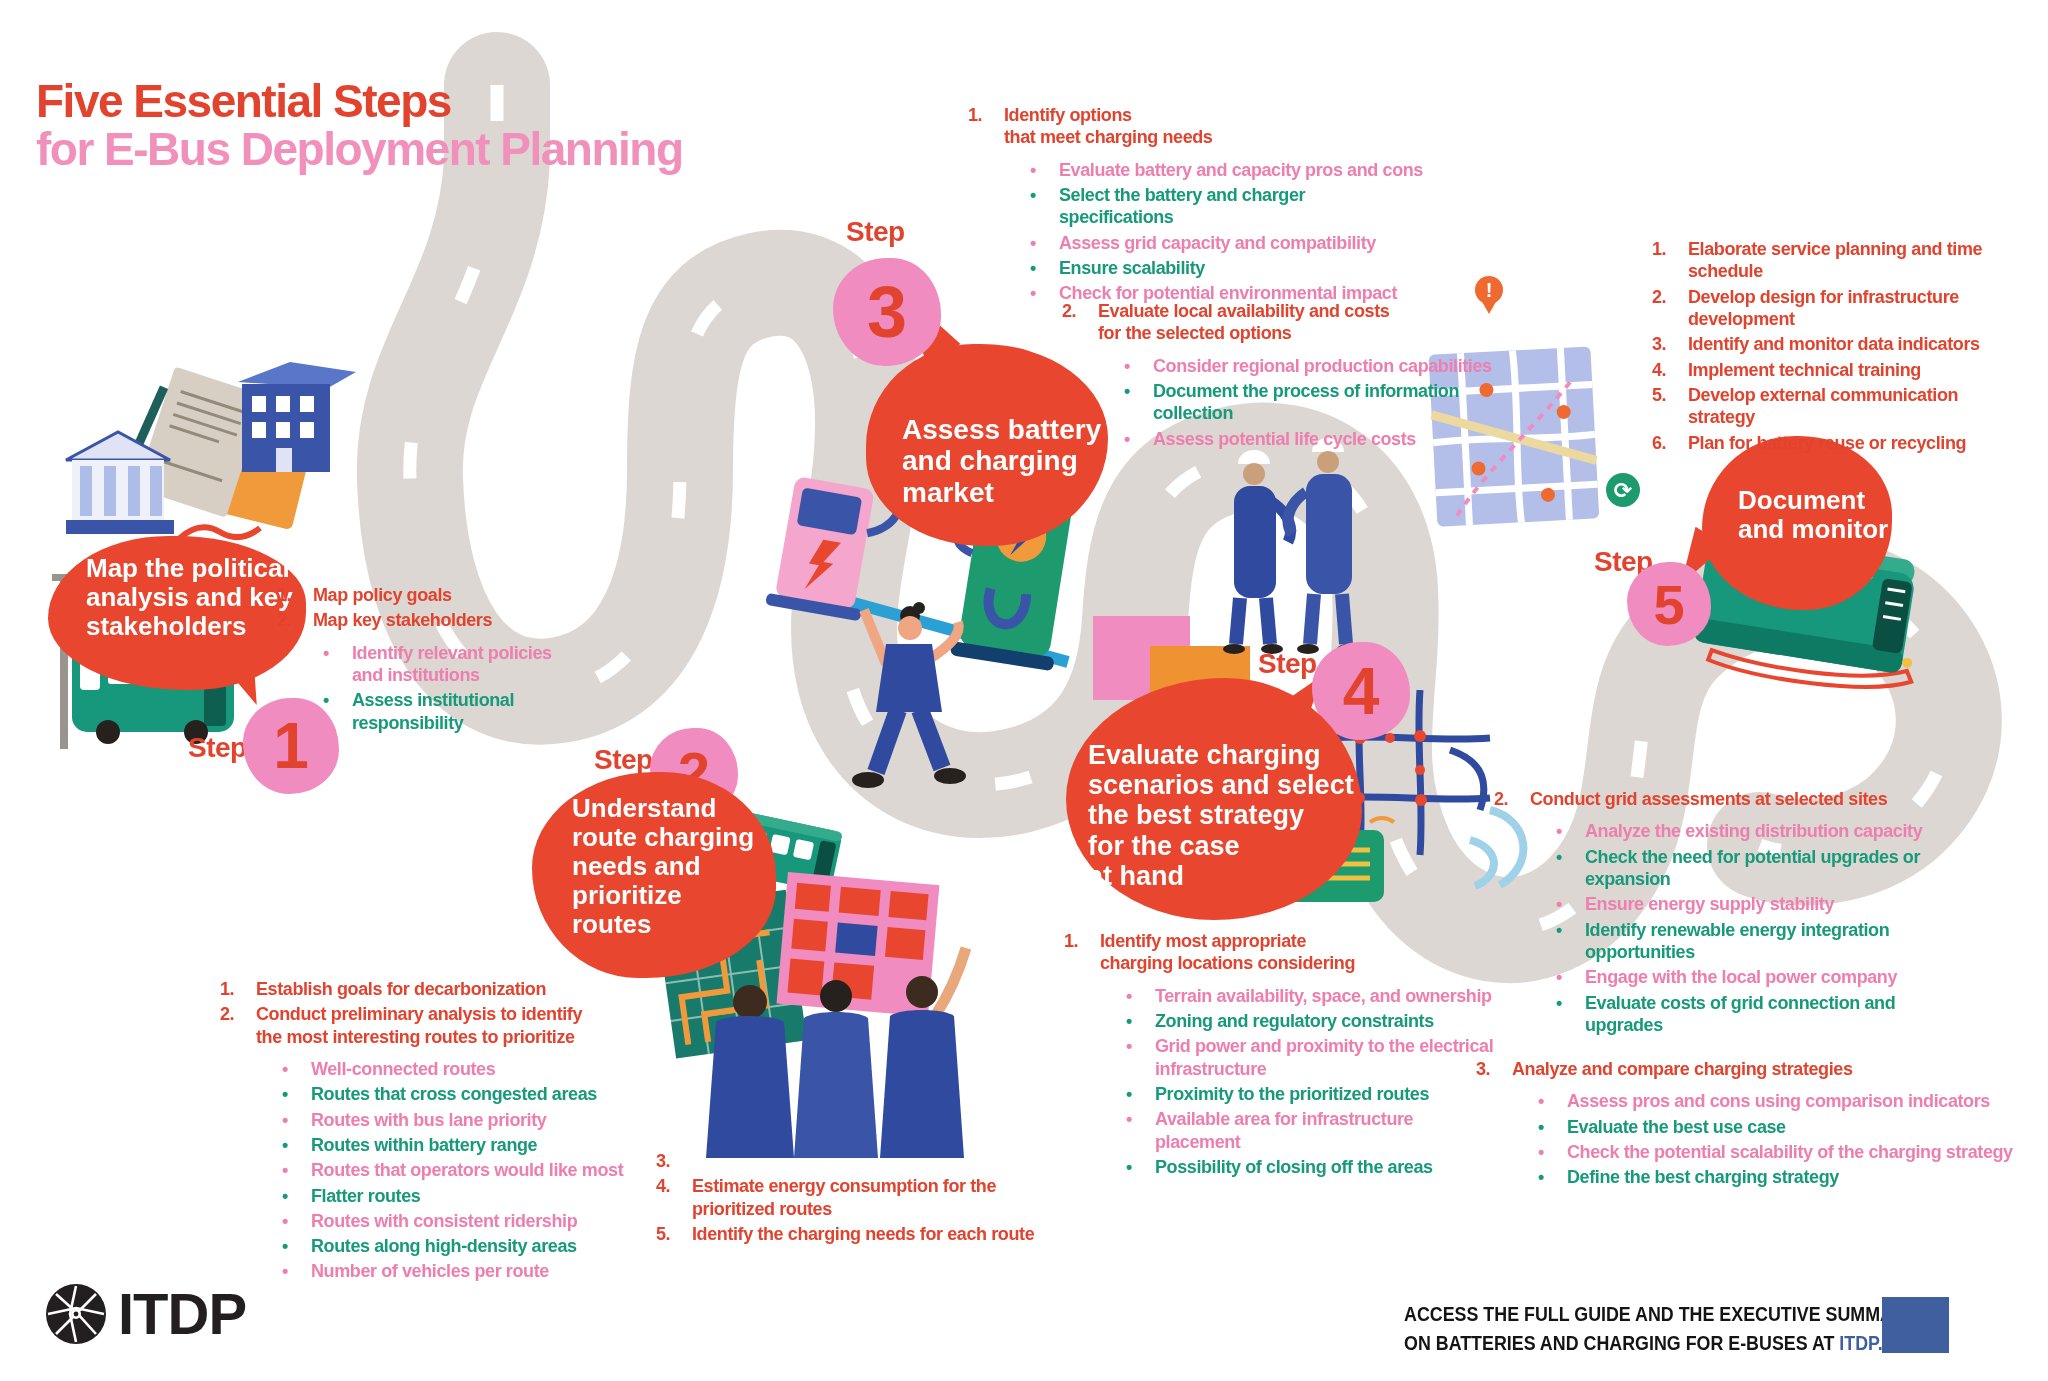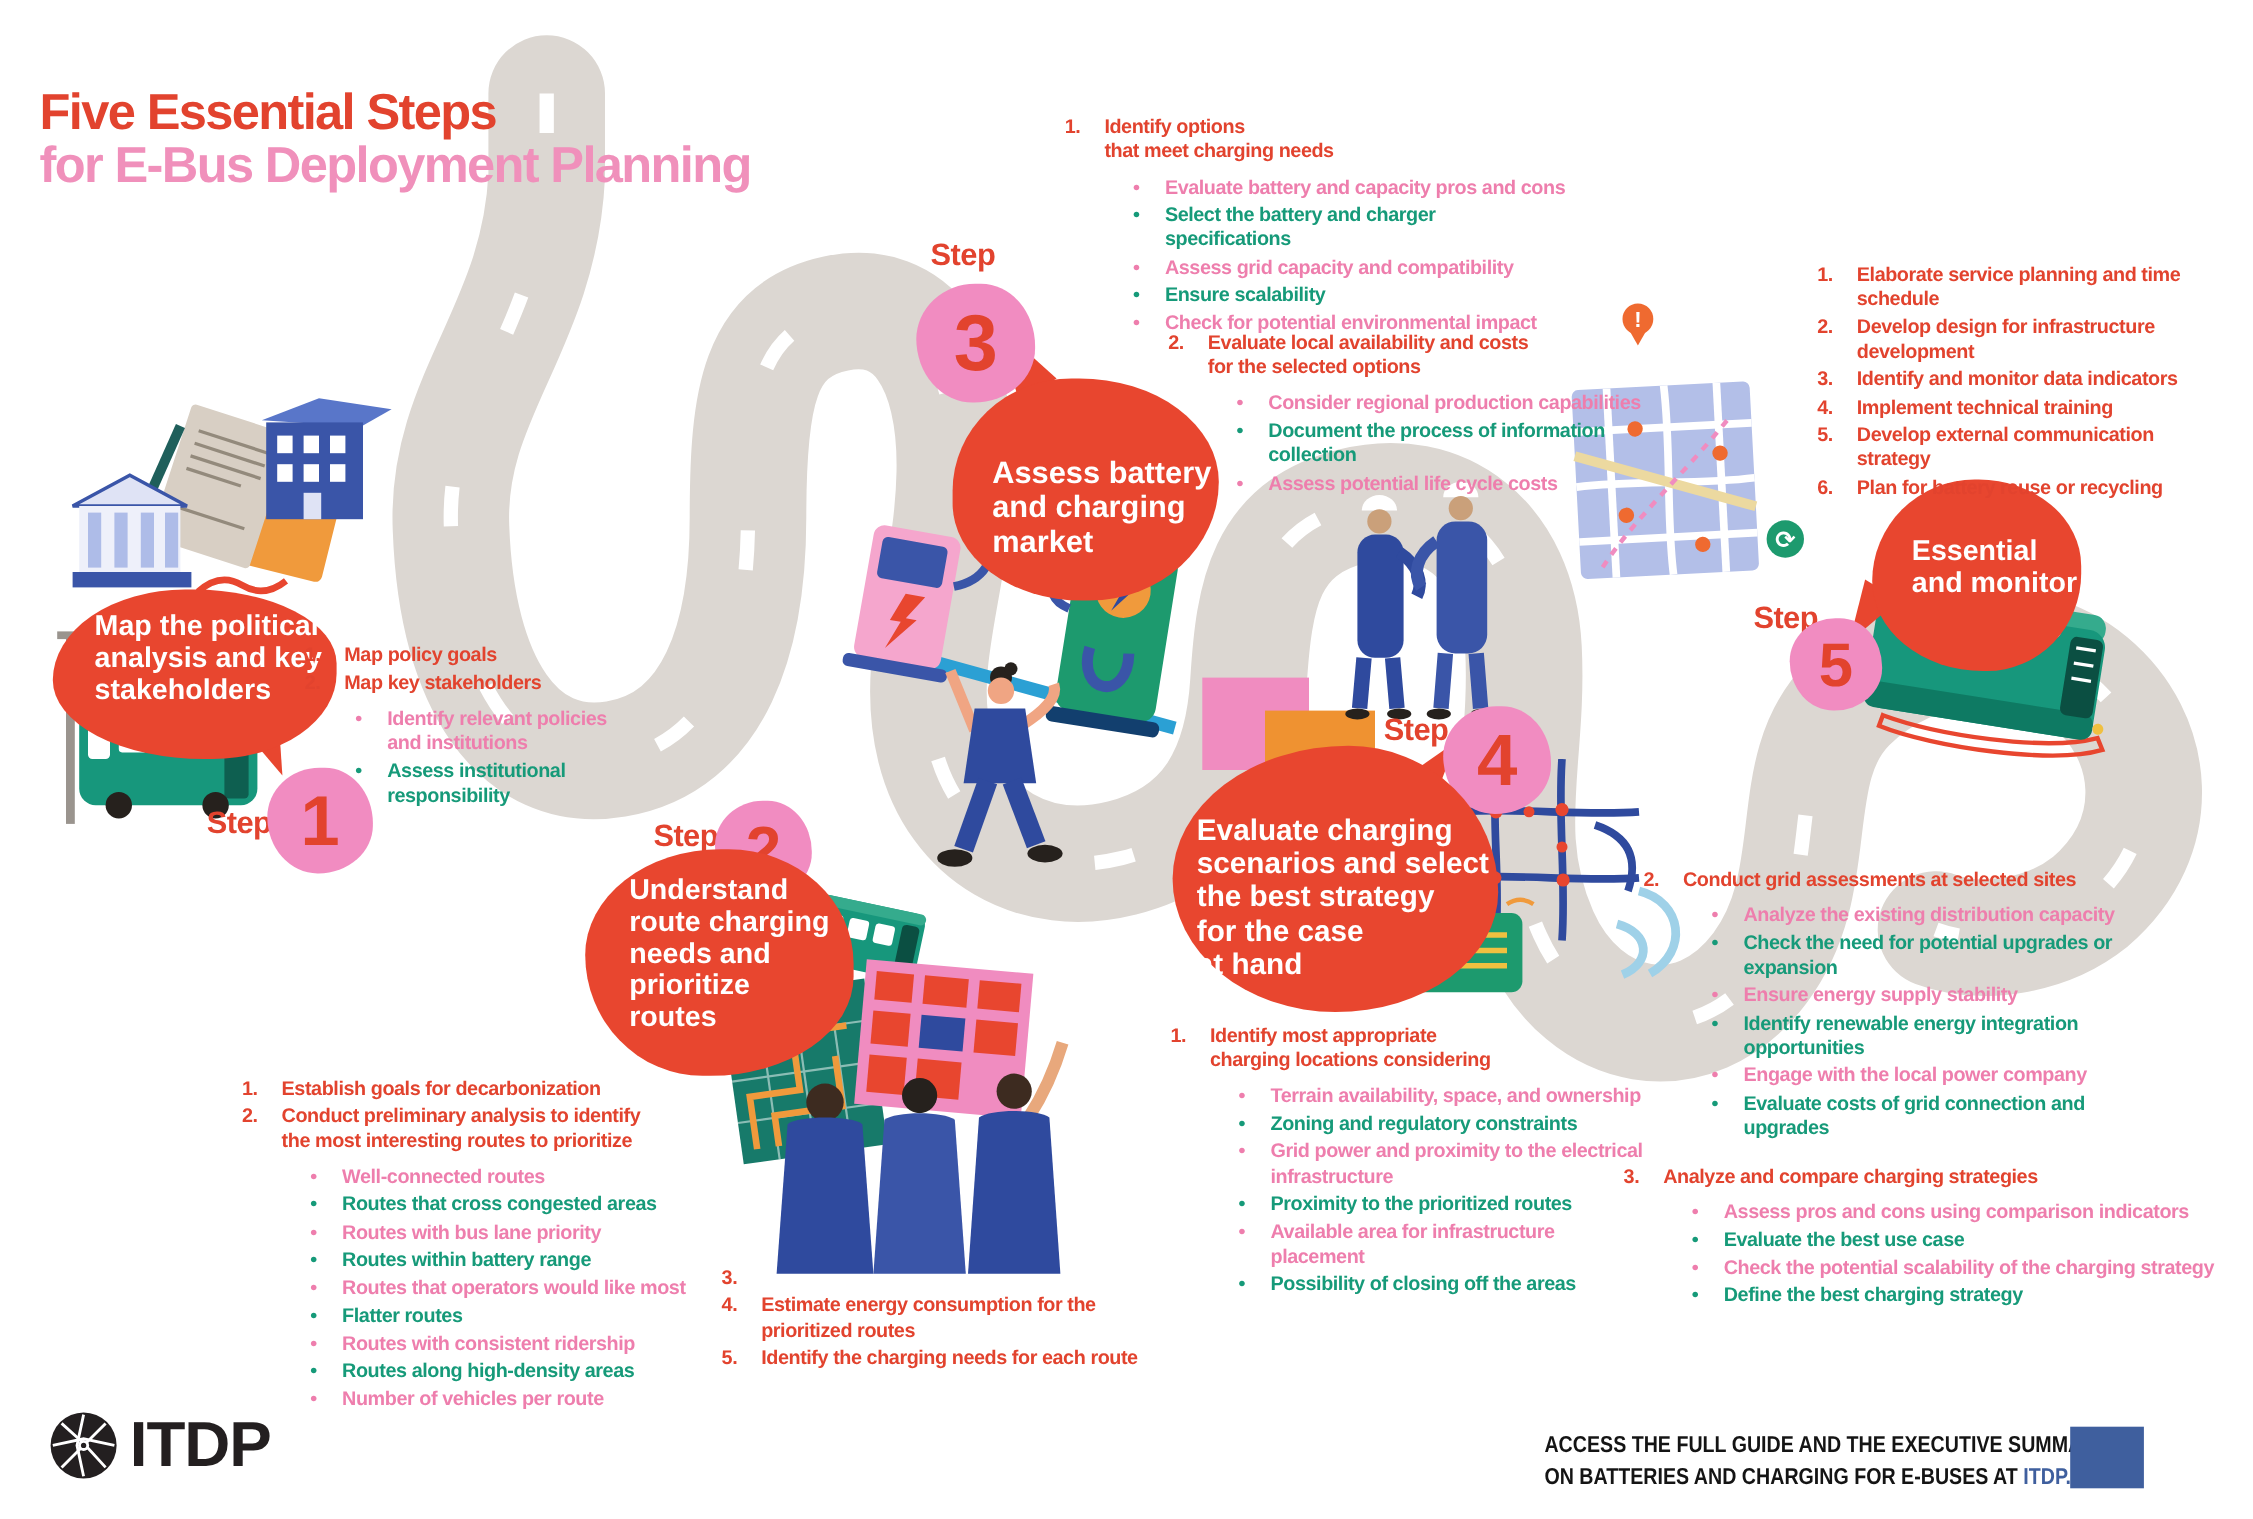--- a/index.html
+++ b/index.html
@@ -360,21 +360,21 @@
 for the case
 at hand</div>
   </div>
 
   <div class="abs steplabel" style="left:1594px;top:546px;">Step</div>
   <div class="abs stepnum" style="left:1627px;top:562px;width:84px;height:84px;font-size:56px;">
     <span>5</span>
   </div>
   <div class="abs tail" style="left:1678px;top:532px;border-width:56px 18px 0 18px;border-color:#e8462f transparent transparent transparent;transform:rotate(32deg);"></div>
   <div class="abs bubble" style="left:1702px;top:436px;width:190px;height:174px;border-radius:50% 50% 46% 54% / 54% 46% 52% 48%;">
-    <div class="bt" style="font-size:26px;padding:50px 0 0 36px;">Essential
+    <div class="bt" style="font-size:26px;padding:50px 0 0 36px;">Document
 and monitor</div>
   </div>
 
   <div class="abs list list-s1" style="left:277px;top:584px;width:300px;">
       <div class="li red n">
         <span class="m">1.</span>
         <span class="t">Map policy goals</span>
       </div>
       <div class="li red n">
         <span class="m">2.</span>

